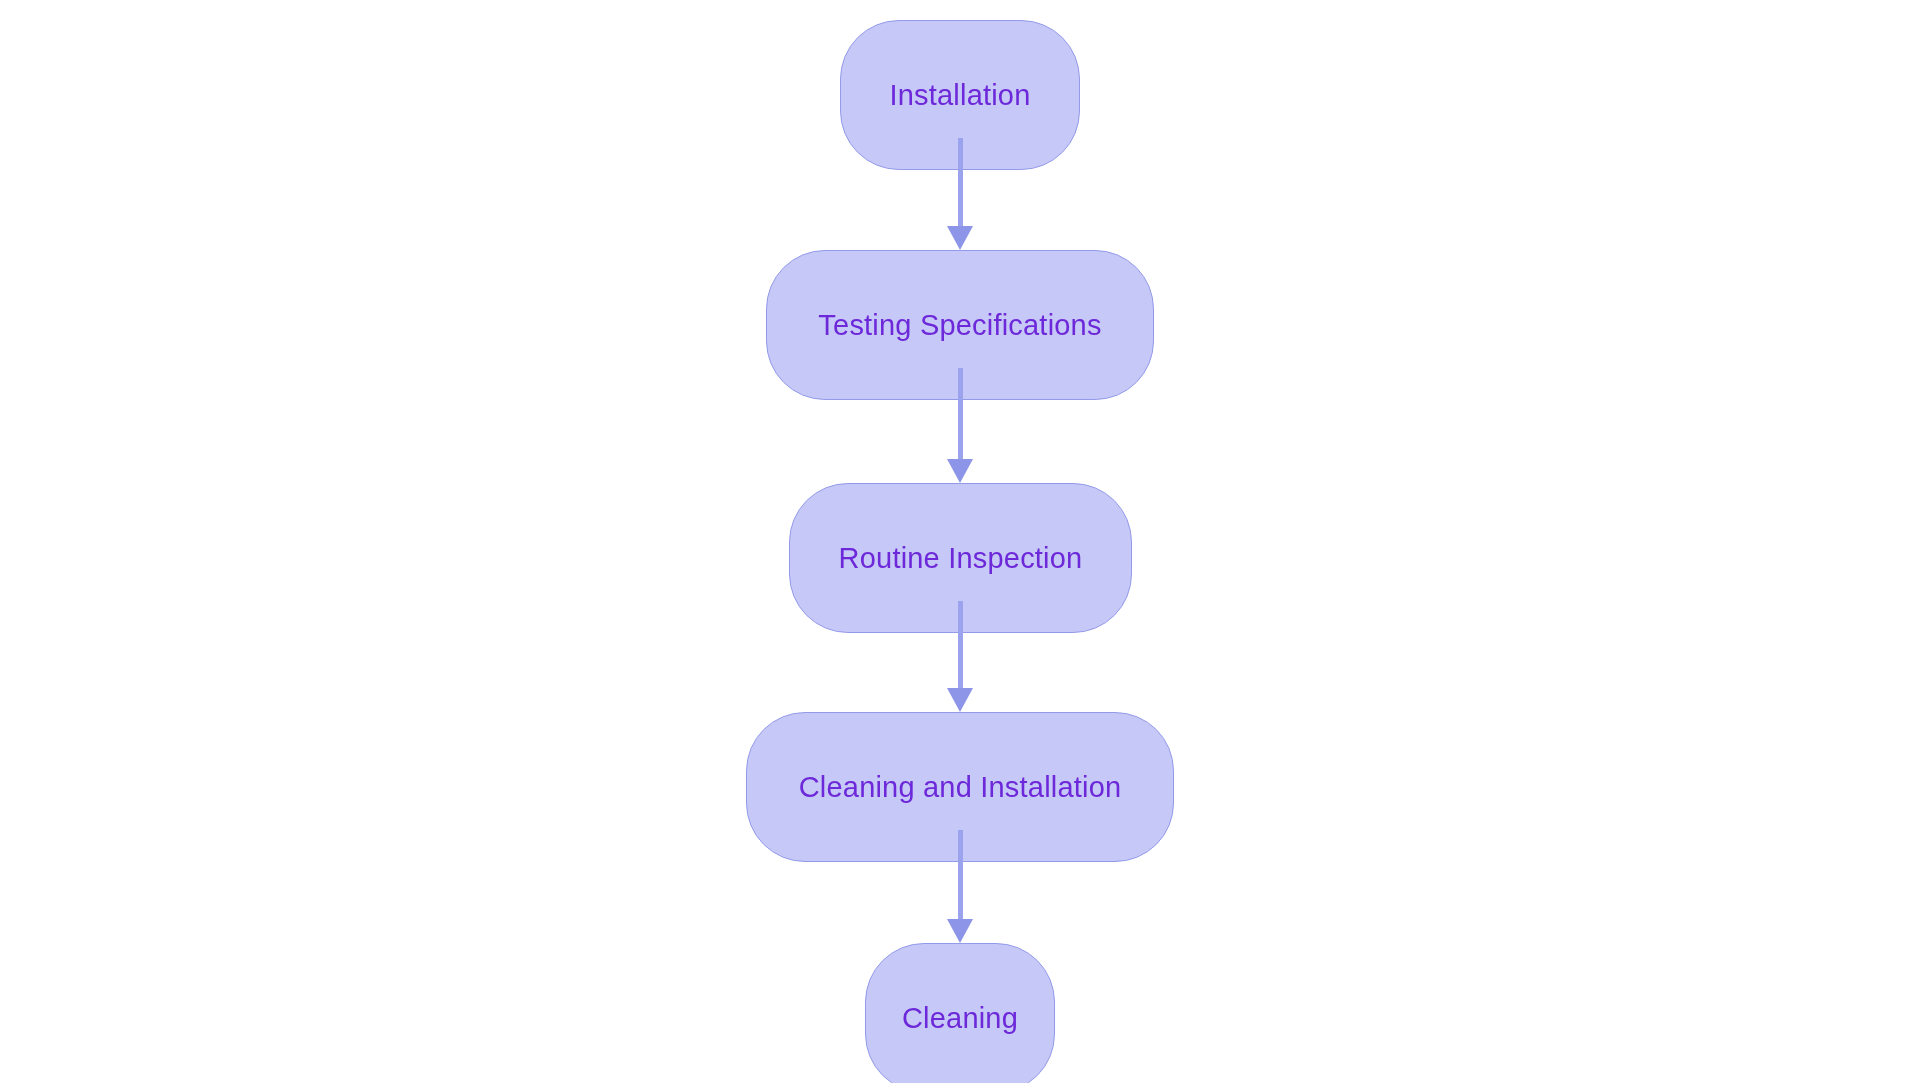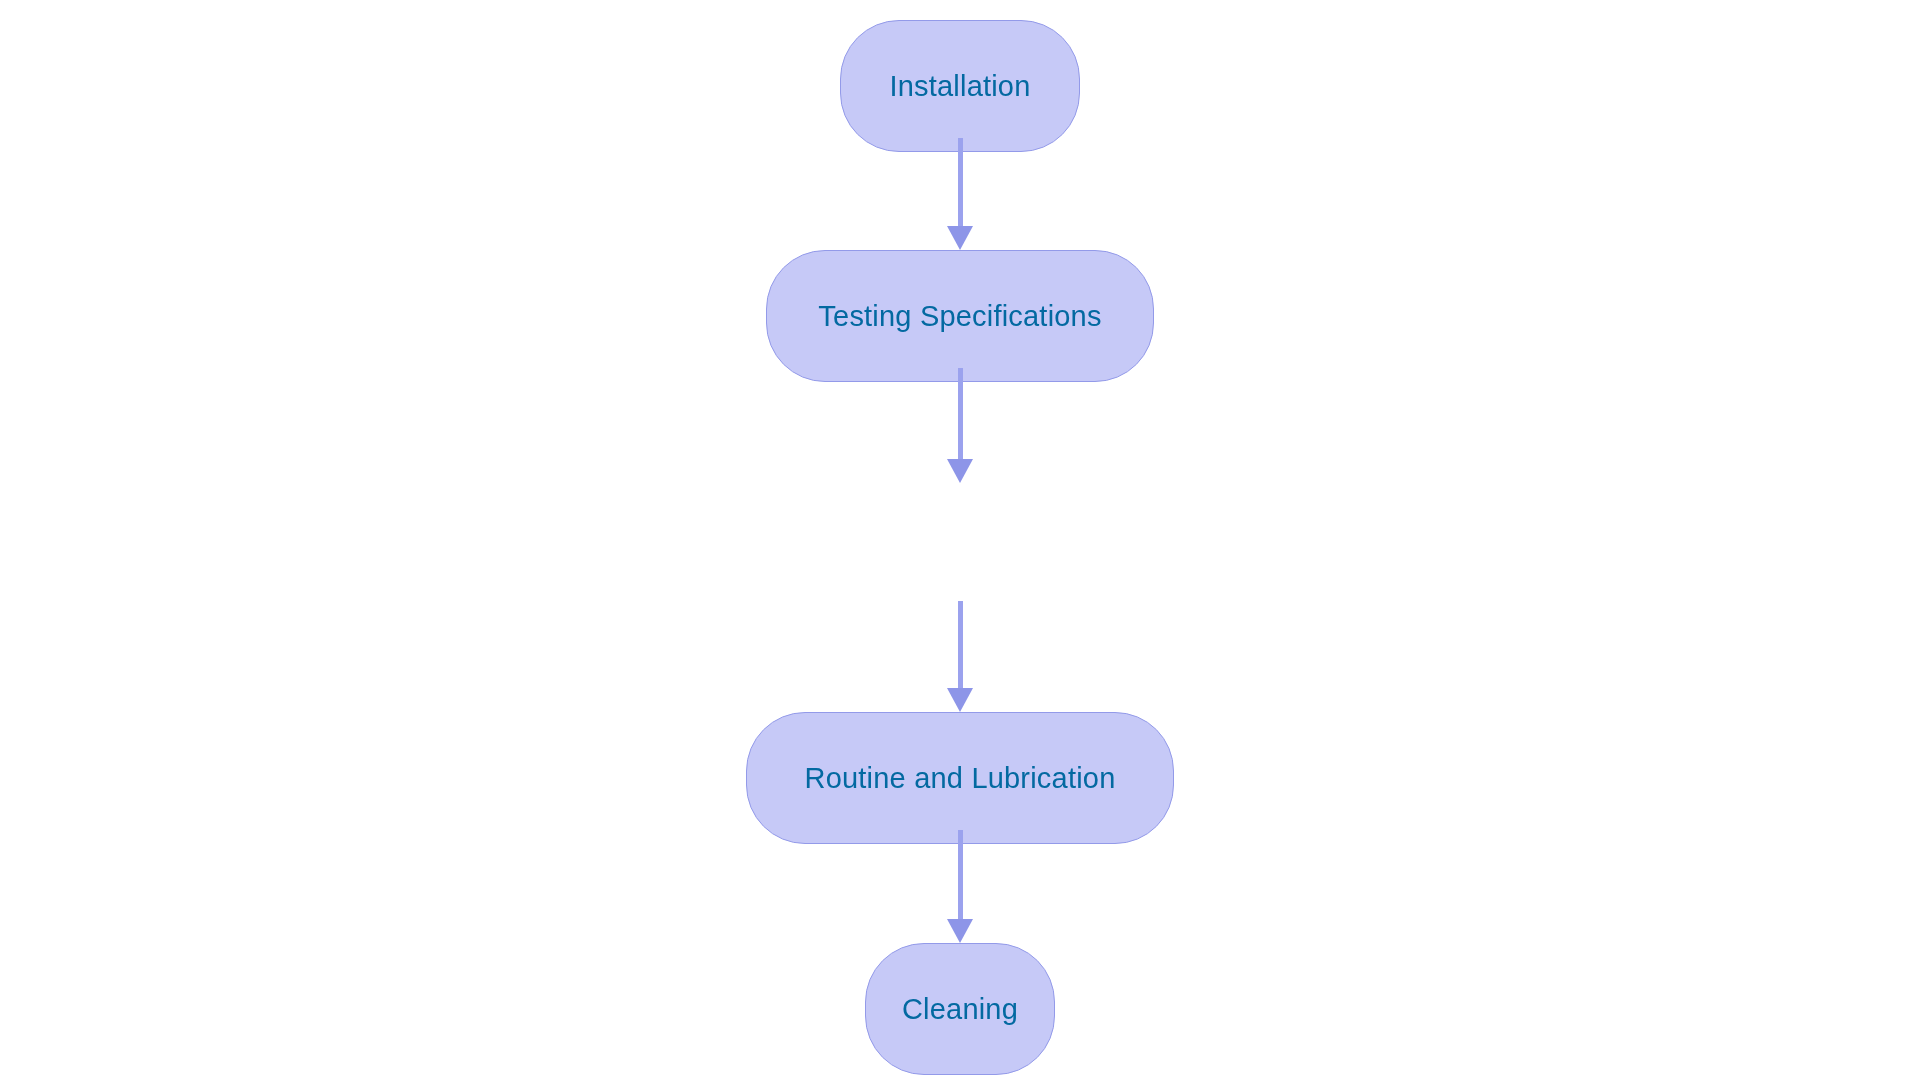--- a/index.html
+++ b/index.html
@@ -13,31 +13,31 @@
     position: relative;
     font-family: "Liberation Sans", sans-serif;
     overflow: hidden;
   }
   .flowchart {
     position: absolute;
     inset: 0;
   }
   .node {
     position: absolute;
-    height: 132px;
+    height: 150px;
     box-sizing: border-box;
     background: #c6c9f7;
     border: 1.6px solid #939ae9;
     border-radius: 59px;
     display: flex;
     align-items: center;
     justify-content: center;
     font-size: 29px;
     font-weight: 400;
-    color: #0369a1;
+    color: #6d28d9;
     letter-spacing: 0.2px;
     white-space: nowrap;
   }
   #node-1 { left: 840px; top: 20px;  width: 240px; }
   #node-2 { left: 766px; top: 250px; width: 388px; }
   #node-3 { left: 789px; top: 483px; width: 343px; }
   #node-4 { left: 746px; top: 712px; width: 428px; }
   #node-5 { left: 865px; top: 943px; width: 190px; }
 
   .arrow {
@@ -81,28 +81,31 @@
 
   <div class="node" id="node-2">
     <span>Testing Specifications</span>
   </div>
 
   <div class="arrow" id="arrow-2">
     <span class="stem"></span>
     <span class="head"></span>
   </div>
 
+  <div class="node" id="node-3">
+    <span>Routine Inspection</span>
+  </div>
 
   <div class="arrow" id="arrow-3">
     <span class="stem"></span>
     <span class="head"></span>
   </div>
 
   <div class="node" id="node-4">
-    <span>Routine and Lubrication</span>
+    <span>Cleaning and Installation</span>
   </div>
 
   <div class="arrow" id="arrow-4">
     <span class="stem"></span>
     <span class="head"></span>
   </div>
 
   <div class="node" id="node-5">
     <span>Cleaning</span>
   </div>

